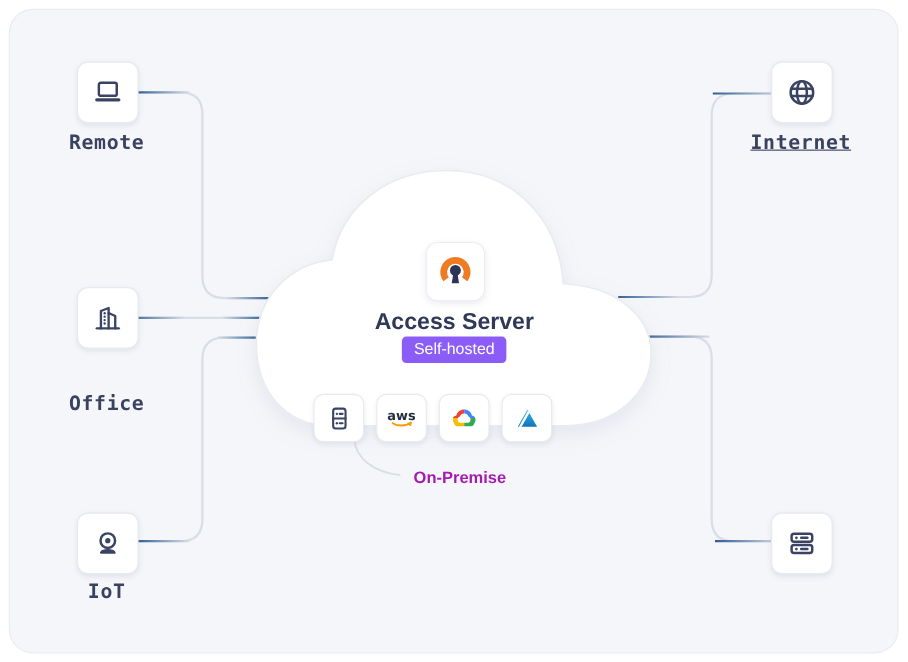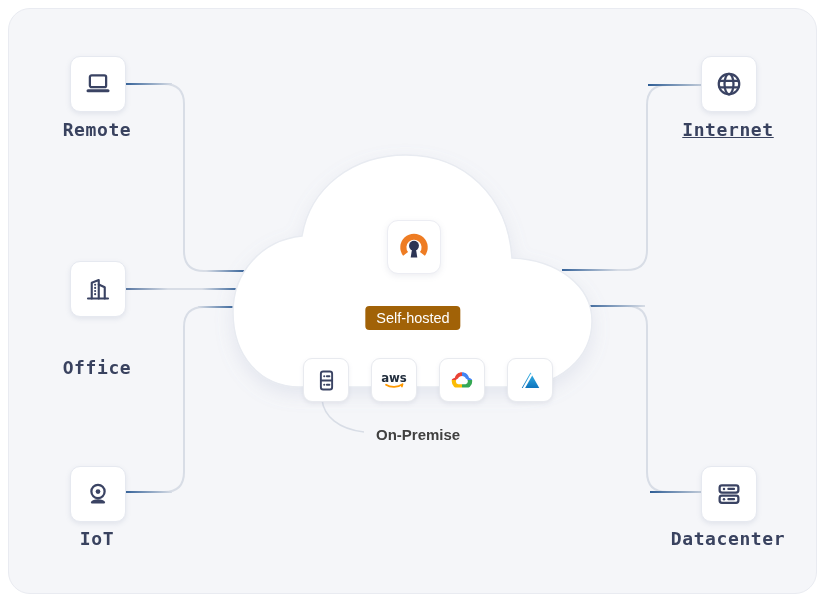--- a/index.html
+++ b/index.html
@@ -15,28 +15,28 @@
   .node-label{position:absolute;transform:translateX(-50%);white-space:nowrap;
          font-family:"DejaVu Sans Mono","Liberation Mono",monospace;font-weight:bold;
          font-size:18px;letter-spacing:.6px;color:#39425f;}
 
   .logo-card{position:absolute;left:387px;top:220px;width:52px;height:52px;background:#fff;
          border:1px solid #ecedf3;border-radius:11px;box-shadow:0 2px 6px rgba(125,135,165,.14);
          display:flex;align-items:center;justify-content:center;}
   .center-title{position:absolute;left:413px;top:281px;transform:translateX(-50%);
          font-size:21px;font-weight:bold;color:#2f3857;white-space:nowrap;}
   .center-badge{position:absolute;left:413px;top:306px;transform:translateX(-50%);
-         background:#a16207;color:#ffffff;font-size:14.5px;line-height:24px;height:24px;
+         background:#8b5cf6;color:#ffffff;font-size:14.5px;line-height:24px;height:24px;
          padding:0 11px;border-radius:4px;white-space:nowrap;}
-  .providers{position:absolute;left:303px;top:358px;display:flex;gap:22px;}
+  .providers{position:absolute;left:285px;top:358px;display:flex;gap:11px;}
   .pcard{width:44px;height:42px;background:#fff;border:1px solid #e8eaef;border-radius:9px;
          box-shadow:0 2px 4px rgba(125,135,165,.13);
          display:flex;align-items:center;justify-content:center;}
   .onprem-label{position:absolute;left:376px;top:426px;font-size:15px;font-weight:600;
-         color:#404040;white-space:nowrap;}
+         color:#a21caf;white-space:nowrap;}
 </style>
 </head>
 <body>
 
 <div class="stage">
   <div class="frame"></div>
 
   <svg class="wires" viewBox="0 0 825 602">
     <defs>
       <linearGradient id="gRemoteStart" gradientUnits="userSpaceOnUse" x1="124" y1="0" x2="172" y2="0">
@@ -159,29 +159,29 @@
 
   <div class="node-card" style="left:701px;top:466px;">
     <svg width="30" height="30" viewBox="0 0 24 24" fill="none" stroke="#3a4363" stroke-width="1.8" stroke-linecap="round">
       <rect x="4.5" y="5" width="15" height="5.8" rx="1.8"></rect>
       <rect x="4.5" y="13.2" width="15" height="5.8" rx="1.8"></rect>
       <circle cx="8" cy="7.9" r="1" fill="#3a4363" stroke="none"></circle>
       <circle cx="8" cy="16.1" r="1" fill="#3a4363" stroke="none"></circle>
       <path d="M11.5 7.9 H16 M11.5 16.1 H16"></path>
     </svg>
   </div>
-  <div class="node-label" style="left:728px;top:528px;">Datacenter</div>
 
   <div class="logo-card">
     <svg width="36" height="36" viewBox="0 0 24 24">
       <path d="M6.4 16.6 A7.1 7.1 0 1 1 17.6 16.6" fill="none" stroke="#ee7c23" stroke-width="4.1"></path>
       <circle cx="12" cy="11.2" r="3.3" fill="#2c3555"></circle>
       <path d="M10.7 13.3 L9.8 19 H14.2 L13.3 13.3 Z" fill="#2c3555"></path>
     </svg>
   </div>
+  <div class="center-title">Access Server</div>
   <div class="center-badge">Self-hosted</div>
 
   <div class="providers">
     <div class="pcard">
       <svg width="27" height="27" viewBox="0 0 24 24" fill="none" stroke="#3a4363" stroke-width="1.7" stroke-linecap="round">
         <rect x="7" y="4" width="10" height="16" rx="2"></rect>
         <path d="M7 12 H17"></path>
         <circle cx="10" cy="8.2" r=".95" fill="#3a4363" stroke="none"></circle>
         <circle cx="10" cy="15.8" r=".95" fill="#3a4363" stroke="none"></circle>
         <path d="M12.3 8.2 H14.6 M12.3 15.8 H14.6"></path>

